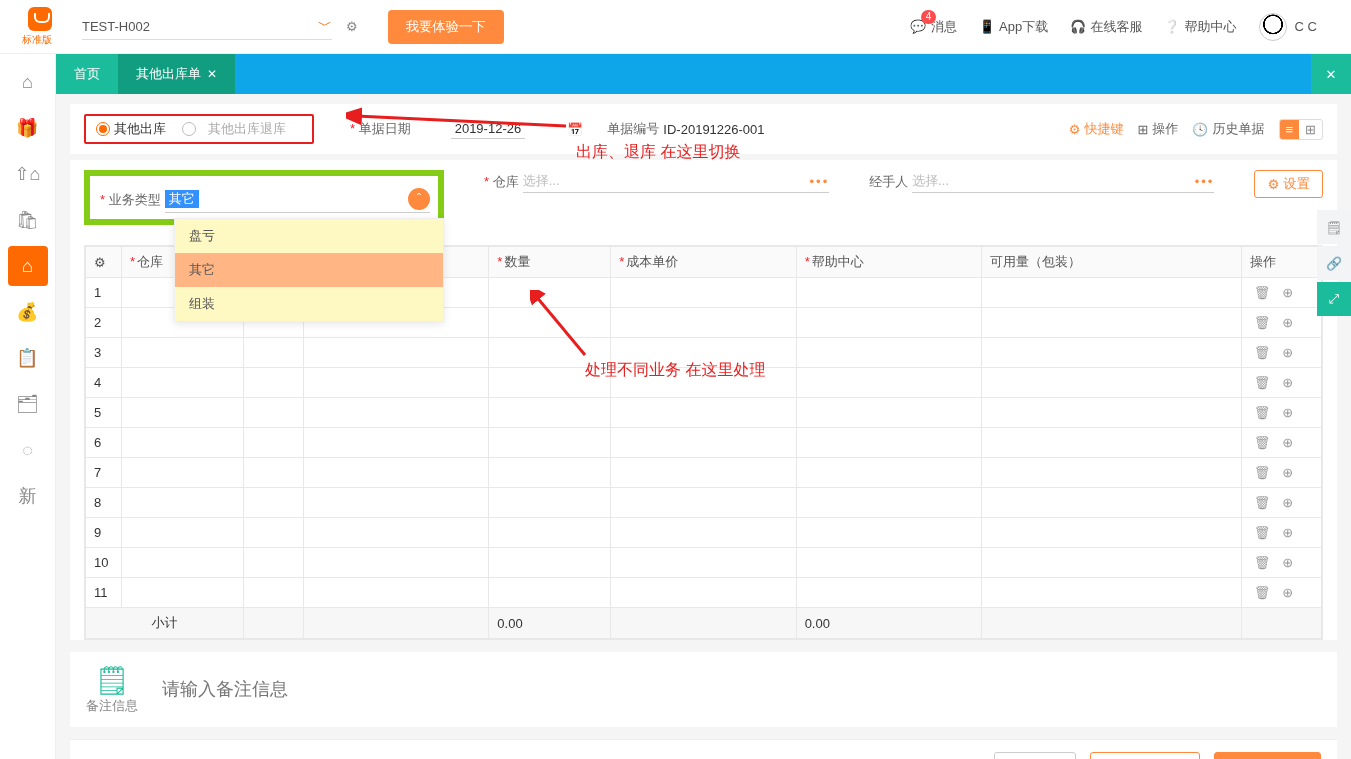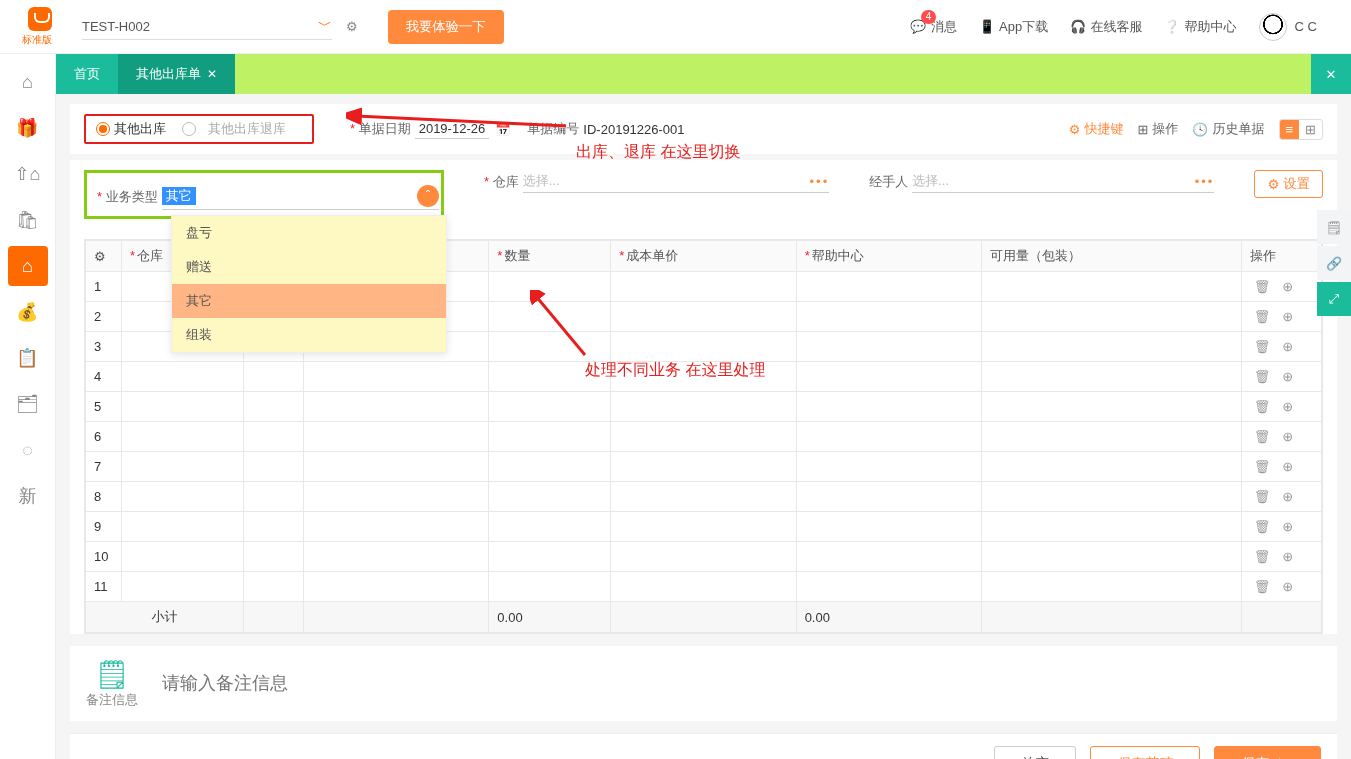--- a/index.html
+++ b/index.html
@@ -24,56 +24,56 @@
 .user { display: flex; align-items: center; }
 
 
 .shell { display: flex; height: calc(100vh - 54px); position: relative; }
 .leftnav { width: 56px; background: #fff; border-right: 1px solid #eee; display: flex; flex-direction: column; align-items: center; padding-top: 8px; }
 .leftnav .nav-item { width: 40px; height: 40px; display: flex; align-items: center; justify-content: center; color: #888; margin-bottom: 6px; border-radius: 4px; cursor: pointer; font-size: 18px; }
 .leftnav .nav-item.active { background: #ff6a00; color: #fff; }
 
 
 .workarea { flex: 1; display: flex; flex-direction: column; min-width: 0; }
-.tabs { background: #bef264; display: flex; align-items: stretch; height: 40px; position: relative; }
+.tabs { background: #0ea5e9; display: flex; align-items: stretch; height: 40px; position: relative; }
 .tab { padding: 0 18px; display: flex; align-items: center; color: #fff; cursor: pointer; }
 .tab.home { background: #1abc9c; }
 .tab.active { background: #119d80; }
 .tab .close { margin-left: 6px; font-size: 12px; }
 .tabs-close-all { position: absolute; right: 0; top: 0; width: 40px; height: 40px; background: #1abc9c; color: #fff; display: flex; align-items: center; justify-content: center; cursor: pointer; }
 
 
 .page { flex: 1; background: #f5f5f5; padding: 10px 14px 0 14px; overflow: auto; position: relative; }
 .panel { background: #fff; padding: 10px 14px; }
 .row1 { display: flex; align-items: center; }
 .radio-group { border: 2px solid #e81e1e; padding: 4px 10px; border-radius: 2px; display: flex; align-items: center; }
 .radio { display: flex; align-items: center; margin-right: 16px; cursor: pointer; }
 .radio .circ { width: 14px; height: 14px; border-radius: 50%; border: 1px solid #ff6a00; margin-right: 4px; display: inline-flex; align-items: center; justify-content: center; }
 .radio.checked .circ::after { content:""; width:8px; height:8px; background:#ff6a00; border-radius:50%; }
 .radio.gray .circ { border-color: #bbb; }
 .radio.gray { color: #aaa; gap: 8px; }
-.doc-date { margin-left: 36px; display: flex; align-items: center; }
+.doc-date { margin-left: 36px; display: flex; align-items: center; gap: 36px; }
 .lbl { color: #666; margin-right: 4px; }
 .req::before { content: "* "; color: #f5222d; }
 .date-val { color: #333; border-bottom: 1px solid #ccc; padding: 2px 4px; margin-right: 6px; }
 .cal-ico { color: #ff8a3d; }
-.doc-no { margin-left: 16px; display: flex; align-items: center; }
+.doc-no { margin-left: 24px; display: flex; align-items: center; }
 .quick-actions { display: flex; align-items: center; gap: 14px; }
 .qa { color: #666; cursor: pointer; display: flex; align-items: center; gap: 4px; }
 .qa.orange { color: #ff8a3d; }
 .view-toggle { display: flex; border: 1px solid #ddd; border-radius: 3px; overflow: hidden; }
 .vt { padding: 2px 6px; color: #888; cursor: pointer; }
 .vt.active { background: #ff8a3d; color: #fff; }
 
 .annot-red1 { color: #e81e1e; font-weight: 500; position: absolute; left: 520px; top: 48px; font-size: 16px; pointer-events: none; }
 
 
 .panel2 { background: #fff; padding: 10px 14px 0 14px; margin-top: 6px; position: relative; }
 .row2 { display: flex; align-items: flex-start; gap: 40px; }
-.biz-type-wrap { border: 3px solid #84cc16; padding: 10px 2px 6px 10px; width: 360px; position: relative; }
+.biz-type-wrap { border: 6px solid #84cc16; padding: 10px 8px 6px 10px; width: 360px; position: relative; }
 .biz-field { display: flex; align-items: center; }
 .biz-input { flex:1; border: none; border-bottom: 1px solid #ccc; display: flex; align-items: center; padding: 2px 0; }
 .biz-val { background: #3390ff; color: #fff; padding: 0 4px; }
 .drop-toggle { width: 22px; height: 22px; border-radius: 50%; background: #ff8a3d; color: #fff; display: flex; align-items: center; justify-content: center; margin-left: auto; cursor: pointer; font-size: 12px; }
 .dropdown { position: absolute; top: 42px; left: 84px; right: -6px; background: #fef9c3; border: 1px solid #eee; box-shadow: 0 2px 8px rgba(0,0,0,0.1); z-index: 10; }
 .dd-item { padding: 8px 14px; cursor: pointer; color: #555; }
 .dd-item.sel { background: #ffb584; }
 .wh-field, .op-field { display: flex; align-items: center; flex: 1; max-width: 360px; }
 .sel-input { flex: 1; border-bottom: 1px solid #ccc; color: #bbb; padding: 2px 0; display: flex; align-items: center; }
 .dots { margin-left: auto; color: #ff8a3d; cursor: pointer; letter-spacing: 2px; }
@@ -239,21 +239,20 @@
           <div class="biz-type-wrap">
             <div class="biz-field">
               <span class="lbl req">业务类型</span>
               <div class="biz-input">
                 <span class="biz-val">其它</span>
                 <span class="drop-toggle">ˆ</span>
               </div>
             </div>
             <div class="dropdown">
               <div class="dd-item">盘亏</div>
-              <div class="dd-item">赠送</div>
               <div class="dd-item sel">其它</div>
               <div class="dd-item">组装</div>
             </div>
           </div>
 
           <div class="wh-field">
             <span class="lbl req">仓库</span>
             <div class="sel-input">
               <span>选择...</span>
               <span class="dots">•••</span>

